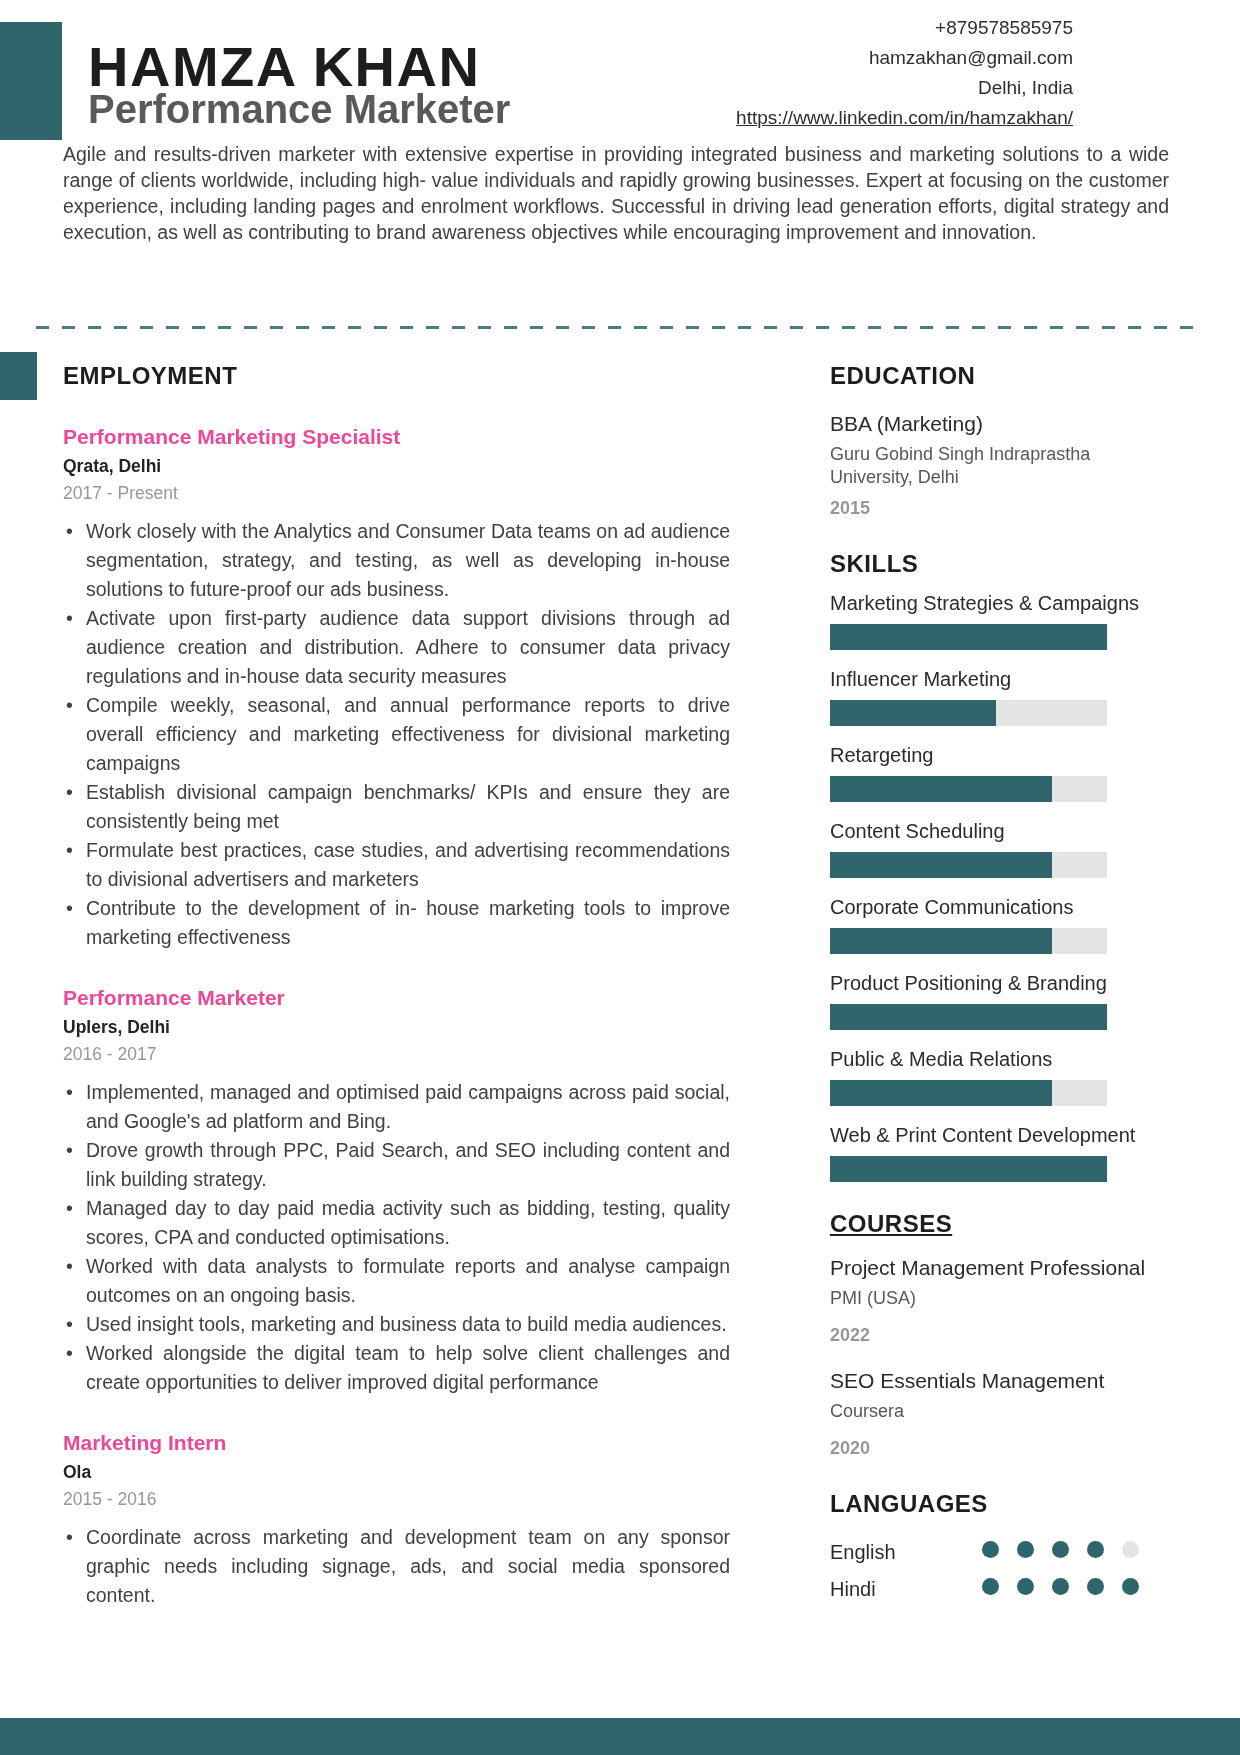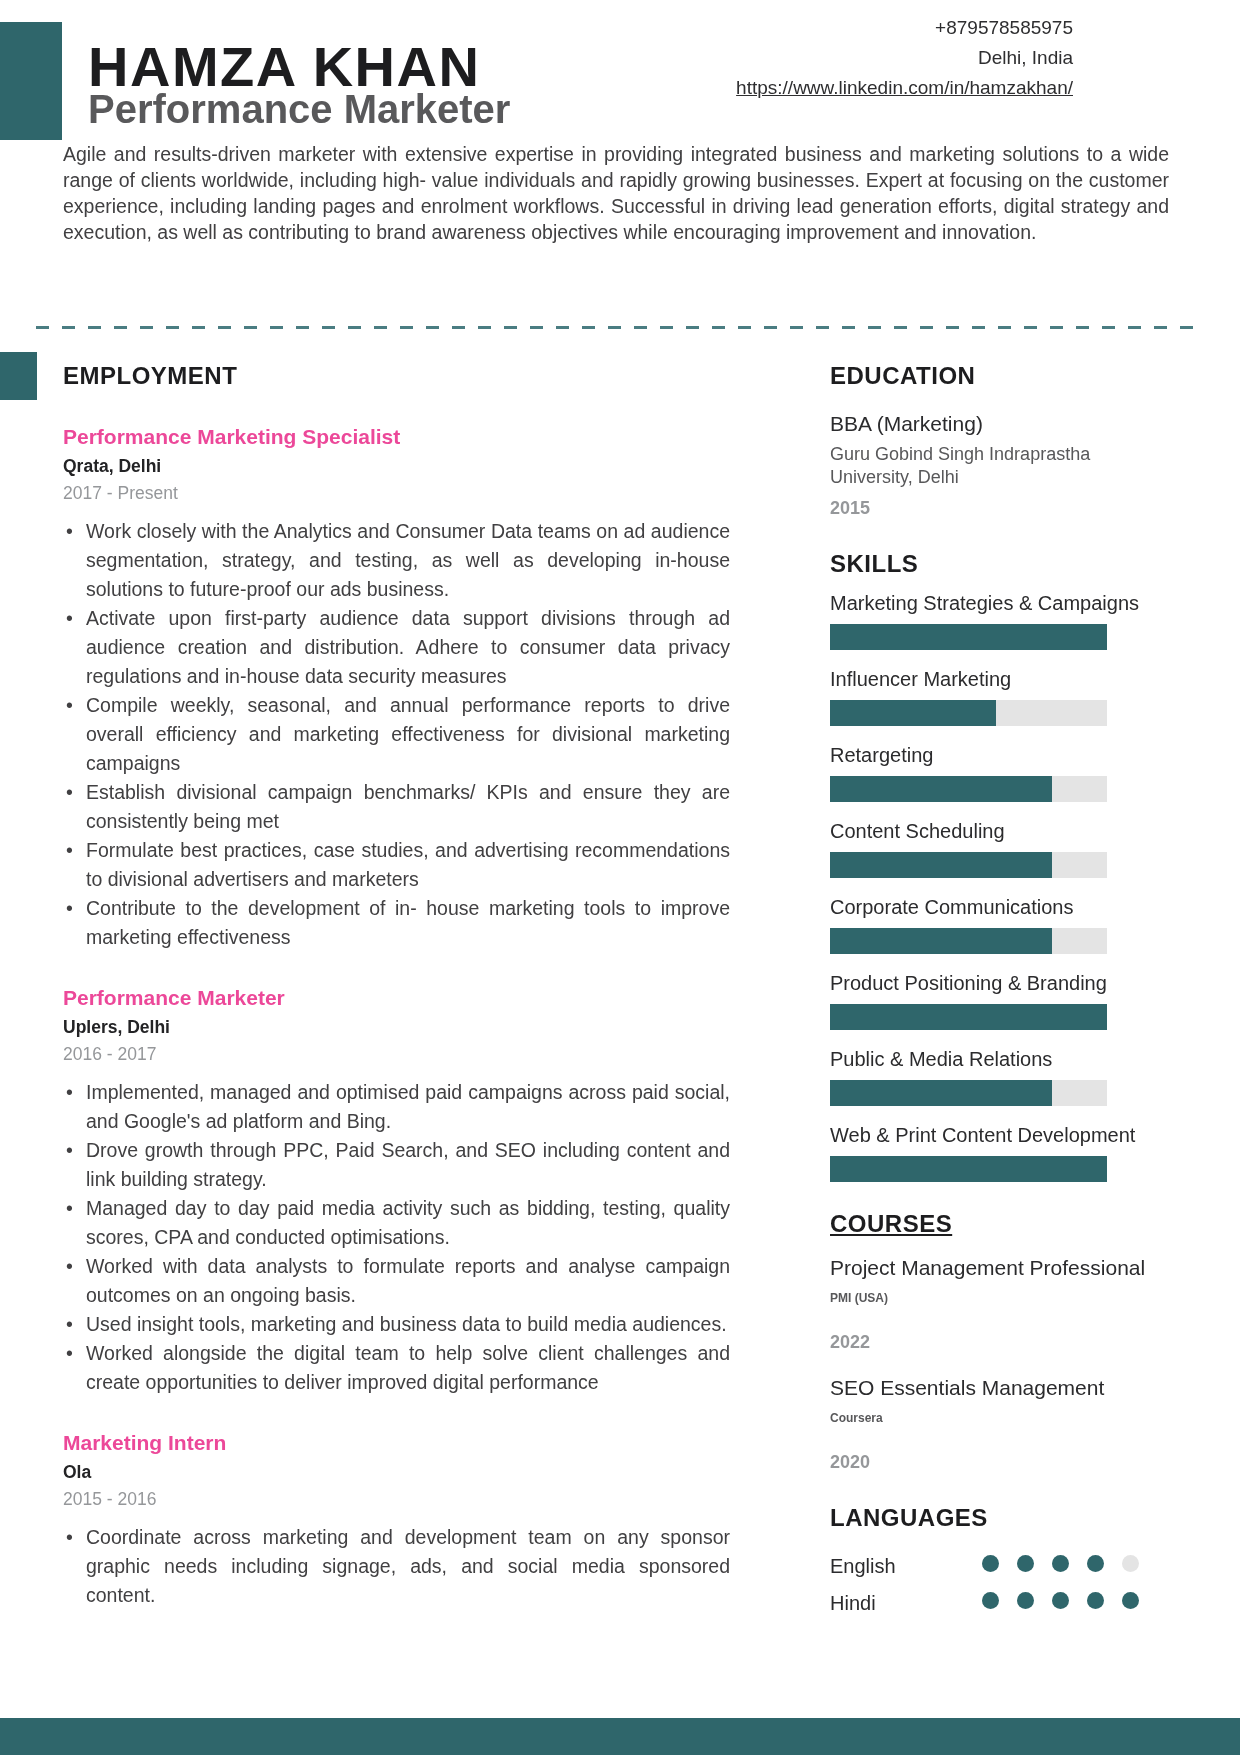--- a/index.html
+++ b/index.html
@@ -78,22 +78,22 @@
   .skills-heading{margin-top:32px;}
   .skill{margin-top:14px;margin-bottom:17px;}
   .skill-label{font-size:20px;color:#2b2b2d;line-height:24px;}
   .skill-bar{margin-top:9px;width:277px;height:26px;background:var(--bar-track);}
   .skill-fill{height:100%;background:var(--accent);}
   
   .courses-heading{margin-top:29px;text-decoration:underline;}
   .course{margin-top:19px;}
   .course + .course{margin-top:23px;}
   .course-name{font-size:21px;color:#2b2b2d;line-height:24px;}
-  .course-org{font-size:12px;color:#58585a;line-height:21px;margin-top:8px;font-weight:bold;}
-  .course-year{font-size:18px;font-weight:700;color:var(--muted-text);line-height:21px;margin-top:23px;}
+  .course-org{font-size:18px;color:#58585a;line-height:21px;margin-top:8px;}
+  .course-year{font-size:18px;font-weight:700;color:var(--muted-text);line-height:21px;margin-top:16px;}
   
   .languages-heading{margin-top:32px;}
   .lang-row{display:flex;align-items:flex-start;margin-top:24px;height:22px;}
   .lang-row + .lang-row{margin-top:15px;}
   .lang-name{font-size:20px;color:#2b2b2d;width:152px;}
   .dots{display:flex;gap:18px;}
   .dot{width:17px;height:17px;border-radius:50%;background:var(--dot-off);}
   .dot.on{background:var(--accent);}
   
   .footer-bar{position:absolute;left:0;bottom:0;width:100%;height:37px;background:var(--accent);}
@@ -103,20 +103,21 @@
 
 <div class="page">
 
   <div class="top-accent"></div>
 
   <div class="header-name">HAMZA KHAN</div>
   <div class="header-title">Performance Marketer</div>
 
   <div class="contact">
     <div>+879578585975</div>
+    <div>hamzakhan@gmail.com</div>
     <div>Delhi, India</div>
     <div class="website">https://www.linkedin.com/in/hamzakhan/</div>
   </div>
 
   <div class="summary">Agile and results-driven marketer with extensive expertise in providing integrated business and marketing solutions to a wide range of clients worldwide, including high- value individuals and rapidly growing businesses. Expert at focusing on the customer experience, including landing pages and enrolment workflows. Successful in driving lead generation efforts, digital strategy and execution, as well as contributing to brand awareness objectives while encouraging improvement and innovation.</div>
 
   <div class="divider"></div>
 
   <div class="employment-square"></div>
 

